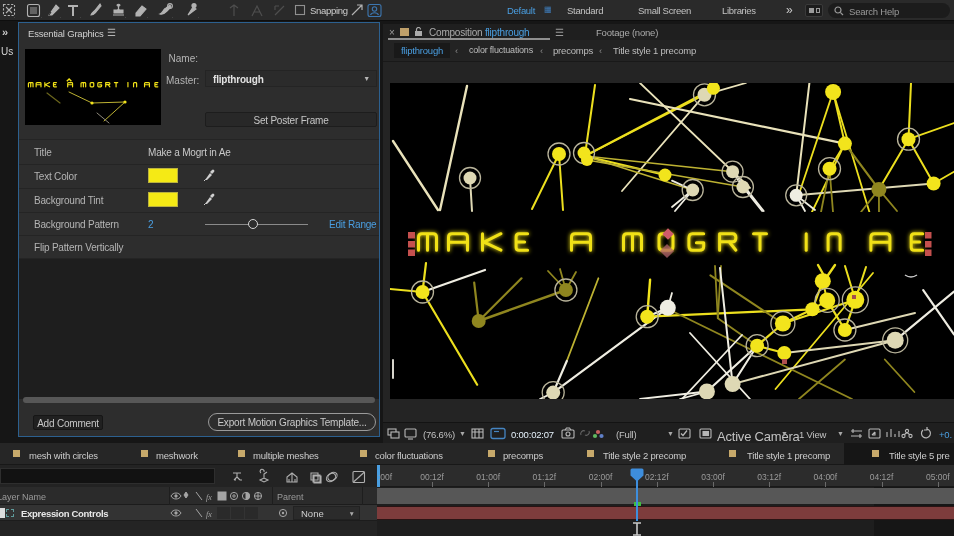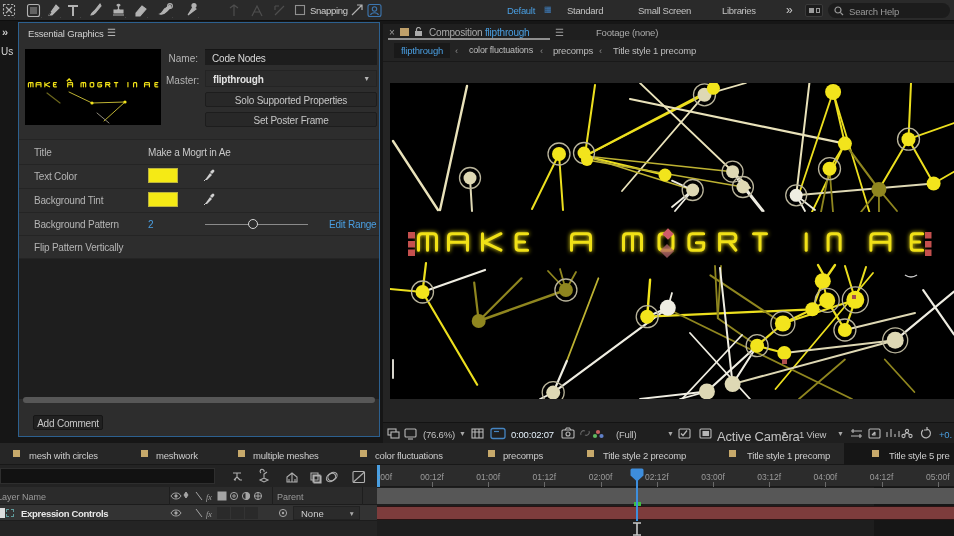--- a/index.html
+++ b/index.html
@@ -139,24 +139,22 @@
           <path transform="translate(362.0,0)" d="M1.5 1.5 H14.5 M8 1.5 V18"></path>
           <path transform="translate(413.2,0)" d="M3 1.5 V18"></path>
           <path transform="translate(436.6,0)" d="M1.5 18 V5 Q1.5 1.5 5 1.5 H10 Q13.5 1.5 13.5 5 V18"></path>
           <path transform="translate(479.4,0)" d="M1.5 18 V5 Q1.5 1.5 5 1.5 H17 Q20.5 1.5 20.5 5 V18 M1.5 10 H20.5"></path>
           <path transform="translate(519.7,0)" d="M13 1.5 H4.5 Q1.5 1.5 1.5 4.5 V15 Q1.5 18 4.5 18 H13 M1.5 9.75 H10"></path>
         </g>
         <path d="M41.8 32.3 l2.3 -2.3 l2.3 2.3" stroke="#f1e117" stroke-width="1.4" fill="none"></path>
       </svg>
   </div>
   <div class="abs" style="left:149px; top:30px; width:30px; text-align:right; color:#b4b4b4; font-size:10px;">Name:</div>
-  <div class="abs" style="left:186px; top:26px; width:172px; height:16px; background:#1d1d1d; border-top:1px solid #151515; color:#d8d8d8; font-size:10px; letter-spacing:-0.2px; padding:3px 0 0 7px;">Code Nodes</div>
   <div class="abs" style="left:147px; top:52px; width:32px; text-align:right; color:#b4b4b4; font-size:10px;">Master:</div>
   <div class="abs" style="left:186px; top:47px; width:172px; height:17px; color:#e2e2e2; font-size:10px; font-weight:bold; letter-spacing:-0.2px; padding:3px 0 0 7px; border:1px solid #242424; background:#2b2b2b;">flipthrough<span style="position:absolute; right:6px; top:4px; font-weight:normal; color:#b5b5b5; font-size:7px;">▼</span></div>
-  <div class="btn" style="left:186px; top:69px; width:172px; height:15px; padding-top:2px;">Solo Supported Properties</div>
   <div class="btn" style="left:186px; top:89px; width:172px; height:15px; padding-top:2px;">Set Poster Frame</div>
 
   <div class="eg-row-sep" style="top:116px;"></div>
   <div class="eg-label" style="top:124px;">Title</div>
   <div class="eg-val" style="top:124px; color:#c9c9c9;">Make a Mogrt in Ae</div>
   <div class="eg-row-sep" style="top:141px;"></div>
   <div class="eg-label" style="top:148px;">Text Color</div>
   <div class="swatch" style="top:145px;"></div>
   <svg class="abs" style="left:183px; top:144px;" width="14" height="16" viewBox="0 0 14 16">
       <path d="M3 13 L8 6 L10 8 L5 13 Z" fill="#cfcfcf"></path>
@@ -178,20 +176,21 @@
   <div class="abs" style="left:229px; top:196px; width:10px; height:10px; border:1.5px solid #d4d4d4; border-radius:50%; background:#2d2d2d;"></div>
   <div class="abs blue" style="left:310px; top:196px; font-size:10px; letter-spacing:-0.2px; white-space:nowrap;">Edit Range</div>
   <div class="eg-row-sep" style="top:212px;"></div>
   <div class="eg-label" style="top:219px;">Flip Pattern Vertically</div>
   <div class="eg-val blue" style="top:219px;margin-top:28px;">Off</div>
   <div class="eg-row-sep" style="top:235px;"></div>
 
   <div class="abs" style="left:0px; top:236px; width:360px; height:140px; background:#1e1e1e;"></div>
   <div class="abs" style="left:4px; top:374px; width:352px; height:6px; background:#575757; border-radius:3px;"></div>
   <div class="btn" style="left:14px; top:392px; width:70px; height:15px; padding-top:2px; background:#202020; border-color:#161616;">Add Comment</div>
+  <div class="abs" style="left:189px; top:390px; width:168px; height:18px; border:1px solid #9a9a9a; border-radius:9px; color:#c9c9c9; font-size:10px; letter-spacing:-0.2px; text-align:center; padding-top:3px; white-space:nowrap;">Export Motion Graphics Template...</div>
 </div>
 
 <div id="viewtabs" class="abs">
   <div class="abs" style="left:6px; top:3px; color:#9a9a9a; font-size:10px;">×</div>
   <div class="abs" style="left:17px; top:4px; width:9px; height:8px; background:#bfa06a;"></div>
   <svg class="abs" style="left:31px; top:3px;" width="9" height="10" viewBox="0 0 9 10">
       <rect x="1" y="4" width="7" height="5" fill="#ababab"></rect>
       <path d="M2.5 4 V2.5 a2 2 0 0 1 4 0" fill="none" stroke="#ababab" stroke-width="1.2"></path>
     </svg>
   <div class="abs" style="left:46px; top:3px; color:#ababab; font-size:10px; letter-spacing:-0.2px; white-space:nowrap;">Composition <span class="blue">flipthrough</span></div>

